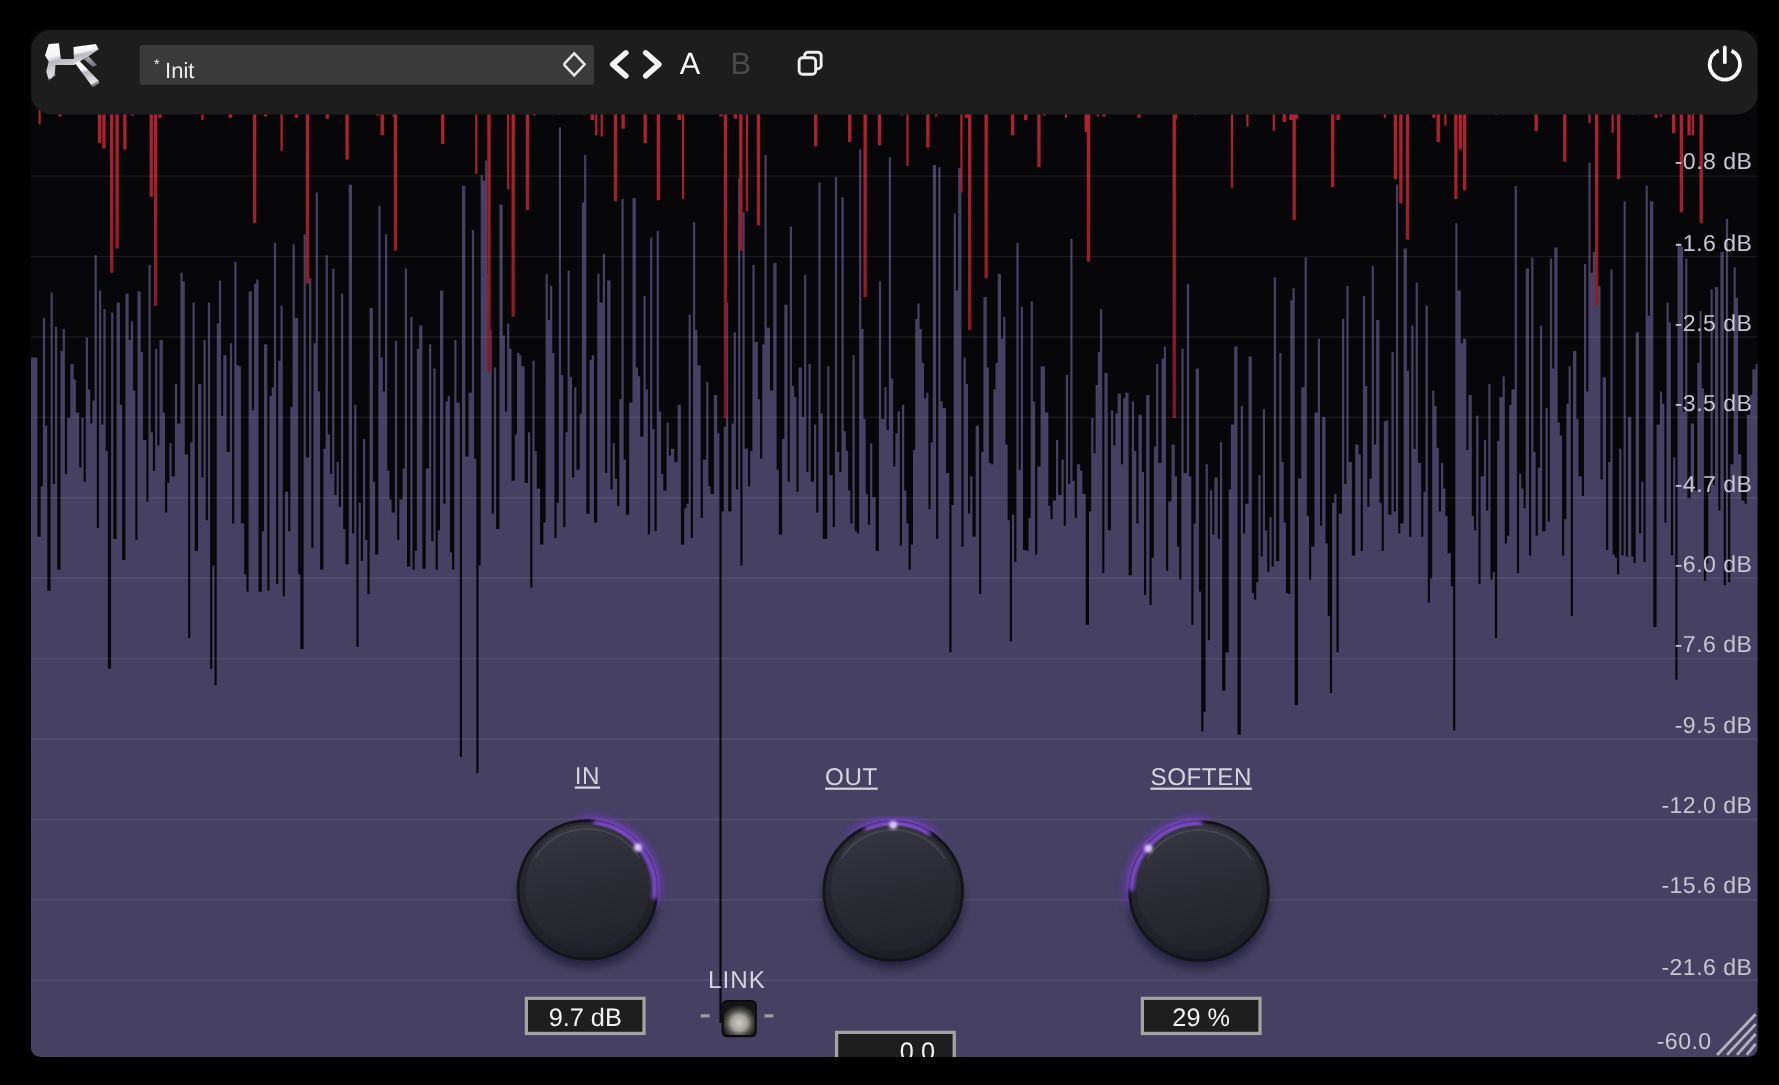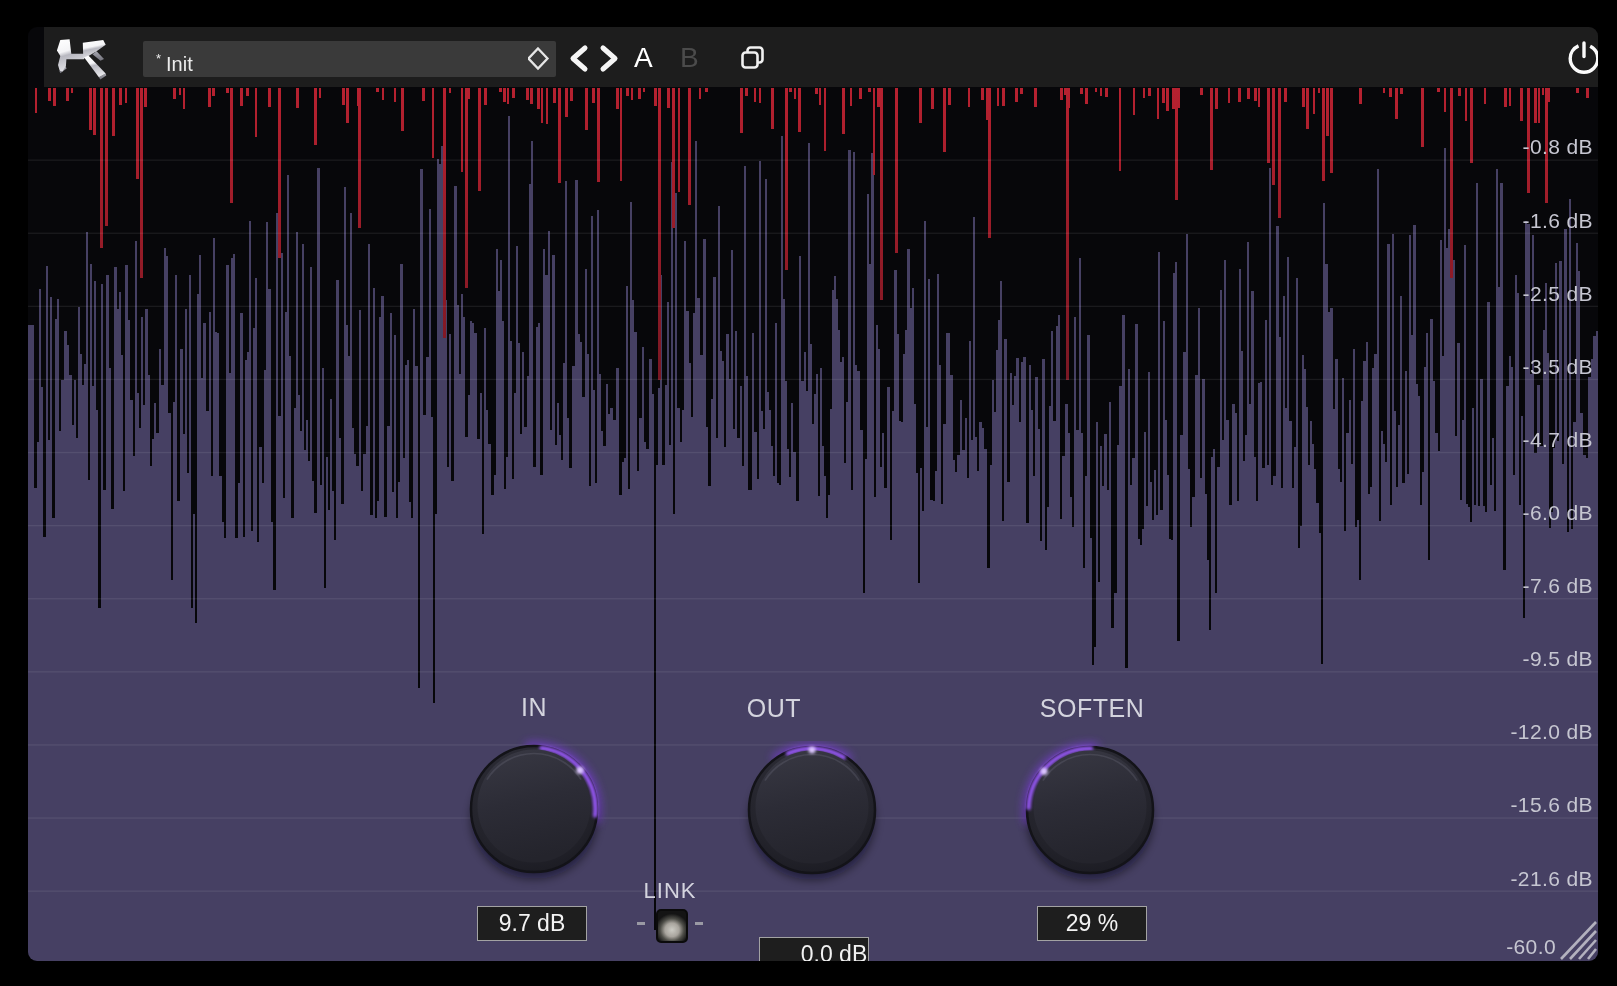--- a/index.html
+++ b/index.html
@@ -1,24 +1,24 @@
 <!DOCTYPE html>
 <html><head><meta charset="utf-8"><style>
 html,body{margin:0;padding:0;background:#000;}
 body{width:1617px;height:986px;position:relative;font-family:"Liberation Sans",sans-serif;overflow:hidden;}
 #win{position:absolute;left:28px;top:27px;width:1570px;height:934px;background:#07070a;border-radius:9px;overflow:hidden;}
-#topbar{position:absolute;left:16px;top:0;width:100%;height:60px;background:#1d1d1d;z-index:5;}
+#topbar{position:absolute;left:0;top:0;width:100%;height:77px;background:#1d1d1d;z-index:5;border-radius:19px;}
 #wave{position:absolute;left:0;top:61px;}
 .dbl{font-family:"Liberation Sans",sans-serif;font-size:21px;fill:#c6c6d1;letter-spacing:0.4px;}
 #preset{position:absolute;left:99px;top:14px;width:413px;height:36px;background:#3a3a3a;border-radius:2px;color:#ececec;font-size:20px;line-height:36px;}
 #preset .ast{font-size:13px;vertical-align:8px;margin-left:13px;margin-right:5px;}
 .tbtxt{position:absolute;color:#fff;font-size:28px;}
 .knob{position:absolute;z-index:3;}
-.klabel{position:absolute;color:#d4d4de;font-size:25px;letter-spacing:0.5px;z-index:4;transform:translateX(-50%);}
-.vbox{position:absolute;width:110px;height:35px;background:#1e1e1e;border:1px solid #a3a3a3;color:#f2f2f2;font-size:23px;line-height:33px;text-align:center;z-index:4;box-sizing:border-box;}
+.klabel{position:absolute;color:#d4d4de;font-size:22px;letter-spacing:0.5px;z-index:4;transform:translateX(-50%);text-decoration:underline;}
+.vbox{position:absolute;width:110px;height:35px;background:#1e1e1e;border:3px solid #a3a3a3;color:#f2f2f2;font-size:23px;line-height:33px;text-align:center;z-index:4;box-sizing:border-box;}
 #linklab{position:absolute;left:642px;top:851px;transform:translateX(-50%);color:#d4d4de;font-size:22px;letter-spacing:1px;z-index:4;}
 #linkbtn{position:absolute;left:628px;top:882px;width:32px;height:34px;border-radius:5px;background:radial-gradient(ellipse 60% 54% at 50% 63%, #cccbc4 0%, #a8a49d 42%, #4e4e48 70%, #141414 100%);border:2px solid #0b0b0b;box-sizing:border-box;z-index:4;}
 .ldash{position:absolute;width:8px;height:3px;background:#9a9aa4;z-index:4;}
 </style></head><body>
 <div id="win">
 <svg id="wave" width="1570" height="873" viewBox="0 0 1570 873">
 <defs>
 <linearGradient id="redg" x1="0" y1="0" x2="0" y2="350" gradientUnits="userSpaceOnUse">
 <stop offset="0" stop-color="#b62130"></stop>
           <stop offset="0.25" stop-color="#a51e2b"></stop>

